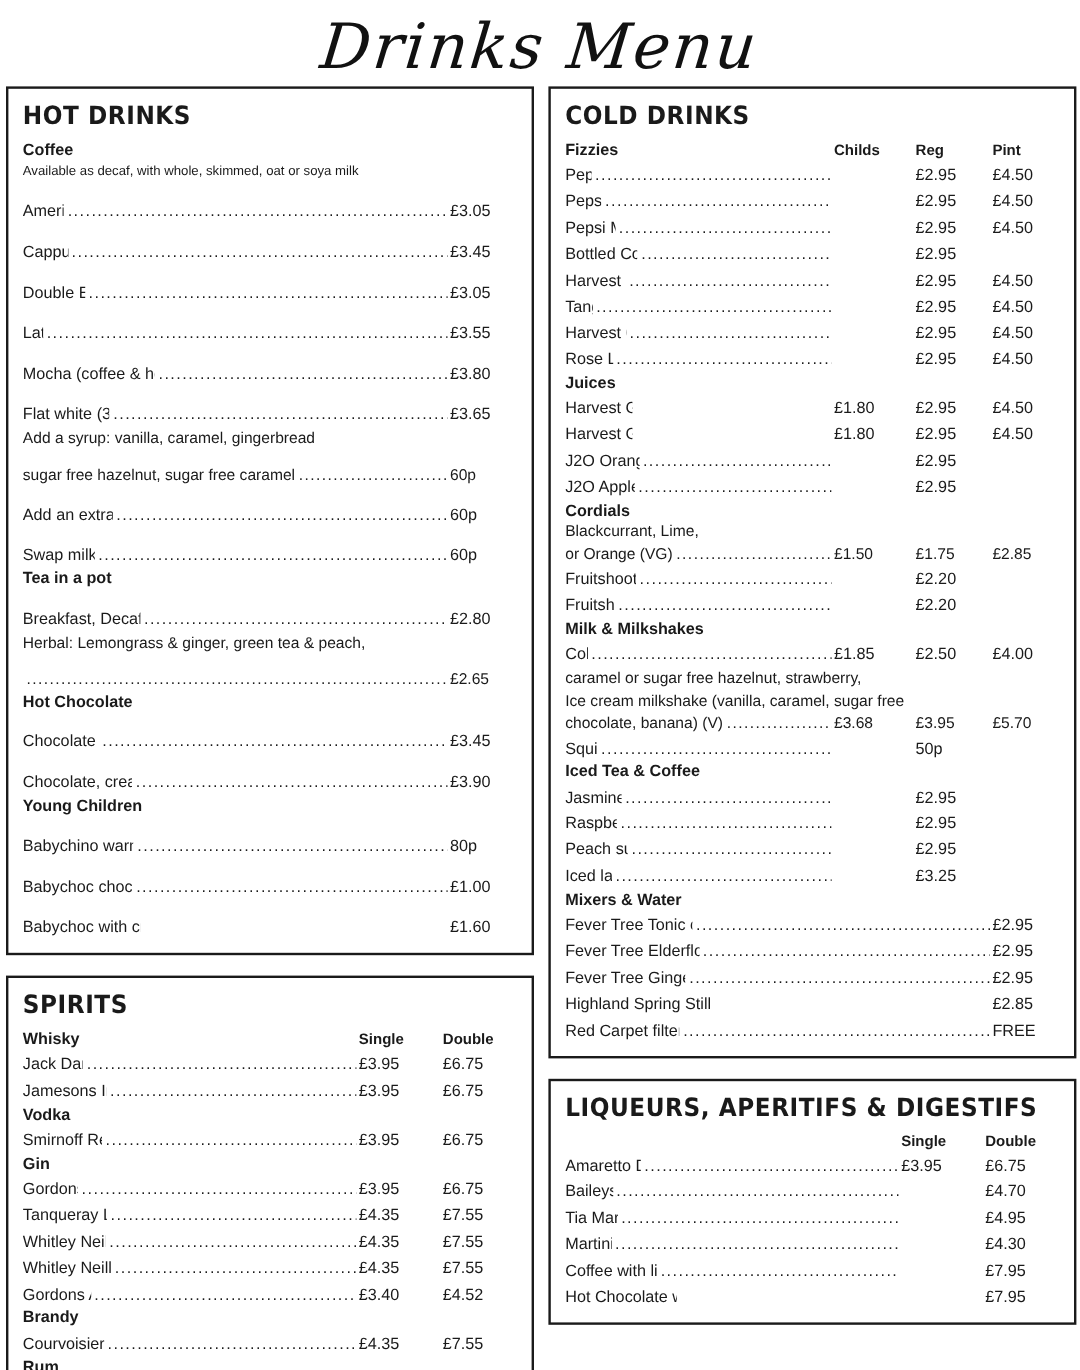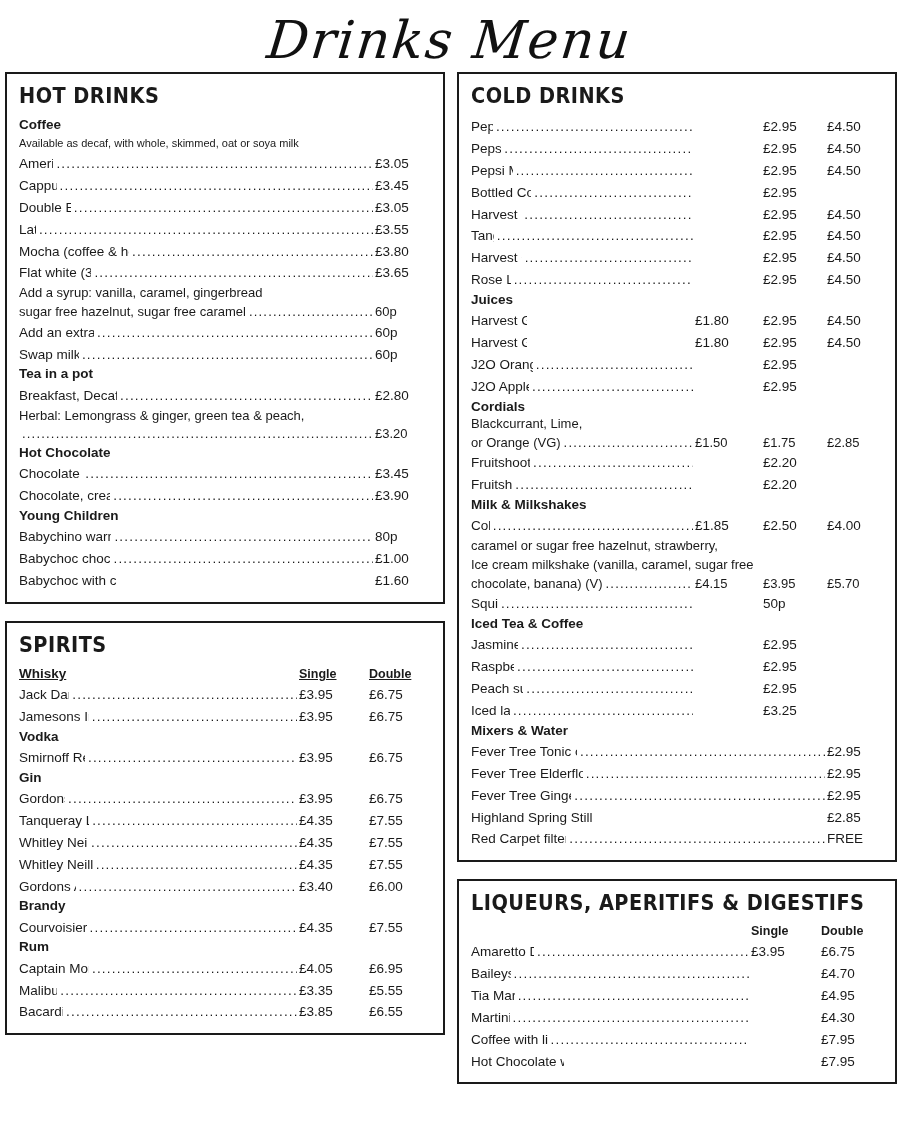--- a/index.html
+++ b/index.html
@@ -124,21 +124,21 @@
   .row .price {
     flex: 0 0 auto;
     text-align: left;
   }
   .note {
     font-size: 11px;
     line-height: 1.62;
   }
 
   
-  .w-p1 { width: 56px; }
+  .w-p1 { width: 56px; margin-top: 12px; }
 
   
   .w-single { width: 70px; }
   .w-double { width: 62px; }
 
   
   .w-childs { width: 68px; }
   .w-reg { width: 64px; }
   .w-pint { width: 56px; }
 
@@ -233,21 +233,21 @@
           <div class="subhead">Tea in a pot</div>
           <div class="row">
             <span class="name">Breakfast, Decaf, Earl Grey, Red Bush</span>
             <span class="leader"></span>
             <span class="price w-p1">£2.80</span>
           </div>
           <div class="multi">
             <div class="lead-lines">Herbal: Lemongrass &amp; ginger, green tea &amp; peach,</div>
             <div class="last-line">
               <span class="leader"></span>
-              <span class="price w-p1">£3.20</span>
+              <span class="price w-p1">£2.65</span>
             </div>
           </div>
           <div class="subhead">Hot Chocolate</div>
           <div class="row">
             <span class="name">Chocolate &amp; sprinkles</span>
             <span class="leader"></span>
             <span class="price w-p1">£3.45</span>
           </div>
           <div class="row">
             <span class="name">Chocolate, cream &amp; marshmallows</span>
@@ -269,21 +269,21 @@
             <span class="name">Babychoc with cream &amp; marshmallows</span>
             <span class="leader" style="visibility: hidden;"></span>
             <span class="price w-p1">£1.60</span>
           </div>
         </div>
     </div>
 
     <div class="panel">
       <div class="panel-title">SPIRITS</div>
       <div id="spirits-body">
-          <div class="subhead-row" style="margin-top: 2px; text-decoration: underline;">
+          <div class="subhead-row" style="margin-top: 2px;">
             <div class="subhead">Whisky</div>
             <div class="spacer"></div>
             <div class="colhead w-single">Single</div>
             <div class="colhead w-double">Double</div>
           </div>
           <div class="row">
             <span class="name">Jack Daniels abv 40%</span>
             <span class="leader"></span>
             <span class="price w-single">£3.95</span>
             <span class="price w-double">£6.75</span>
@@ -323,21 +323,21 @@
           <div class="row">
             <span class="name">Whitley Neill Rhubarb &amp; Ginger 43%</span>
             <span class="leader"></span>
             <span class="price w-single">£4.35</span>
             <span class="price w-double">£7.55</span>
           </div>
           <div class="row">
             <span class="name">Gordons Alcohol Free 0%</span>
             <span class="leader"></span>
             <span class="price w-single">£3.40</span>
-            <span class="price w-double">£6.00</span>
+            <span class="price w-double">£4.52</span>
           </div>
           <div class="subhead">Brandy</div>
           <div class="row">
             <span class="name">Courvoisier VS cognac abv 40%</span>
             <span class="leader"></span>
             <span class="price w-single">£4.35</span>
             <span class="price w-double">£7.55</span>
           </div>
           <div class="subhead">Rum</div>
           <div class="row">
@@ -361,20 +361,27 @@
         </div>
     </div>
 
   </div>
 
   <div class="col">
 
     <div class="panel">
       <div class="panel-title">COLD DRINKS</div>
       <div id="cold-drinks-body">
+          <div class="subhead-row" style="margin-top: 2px;">
+            <div class="subhead">Fizzies</div>
+            <div class="spacer"></div>
+            <div class="colhead w-childs">Childs</div>
+            <div class="colhead w-reg">Reg</div>
+            <div class="colhead w-pint">Pint</div>
+          </div>
           <div class="row">
             <span class="name">Pepsi (VG)</span>
             <span class="leader"></span>
             <span class="price w-childs"></span>
             <span class="price w-reg">£2.95</span>
             <span class="price w-pint">£4.50</span>
           </div>
           <div class="row">
             <span class="name">Pepsi Max (VG)</span>
             <span class="leader"></span>
@@ -485,21 +492,21 @@
             <span class="price w-childs">£1.85</span>
             <span class="price w-reg">£2.50</span>
             <span class="price w-pint">£4.00</span>
           </div>
           <div class="multi">
             <div class="lead-lines">caramel or sugar free hazelnut, strawberry,</div>
             <div class="lead-lines">Ice cream milkshake (vanilla, caramel, sugar free</div>
             <div class="last-line">
               <span class="name">chocolate, banana) (V)</span>
               <span class="leader"></span>
-              <span class="price w-childs">£4.15</span>
+              <span class="price w-childs">£3.68</span>
               <span class="price w-reg">£3.95</span>
               <span class="price w-pint">£5.70</span>
             </div>
           </div>
           <div class="row">
             <span class="name">Squirty cream</span>
             <span class="leader"></span>
             <span class="price w-childs"></span>
             <span class="price w-reg">50p</span>
             <span class="price w-pint"></span>

